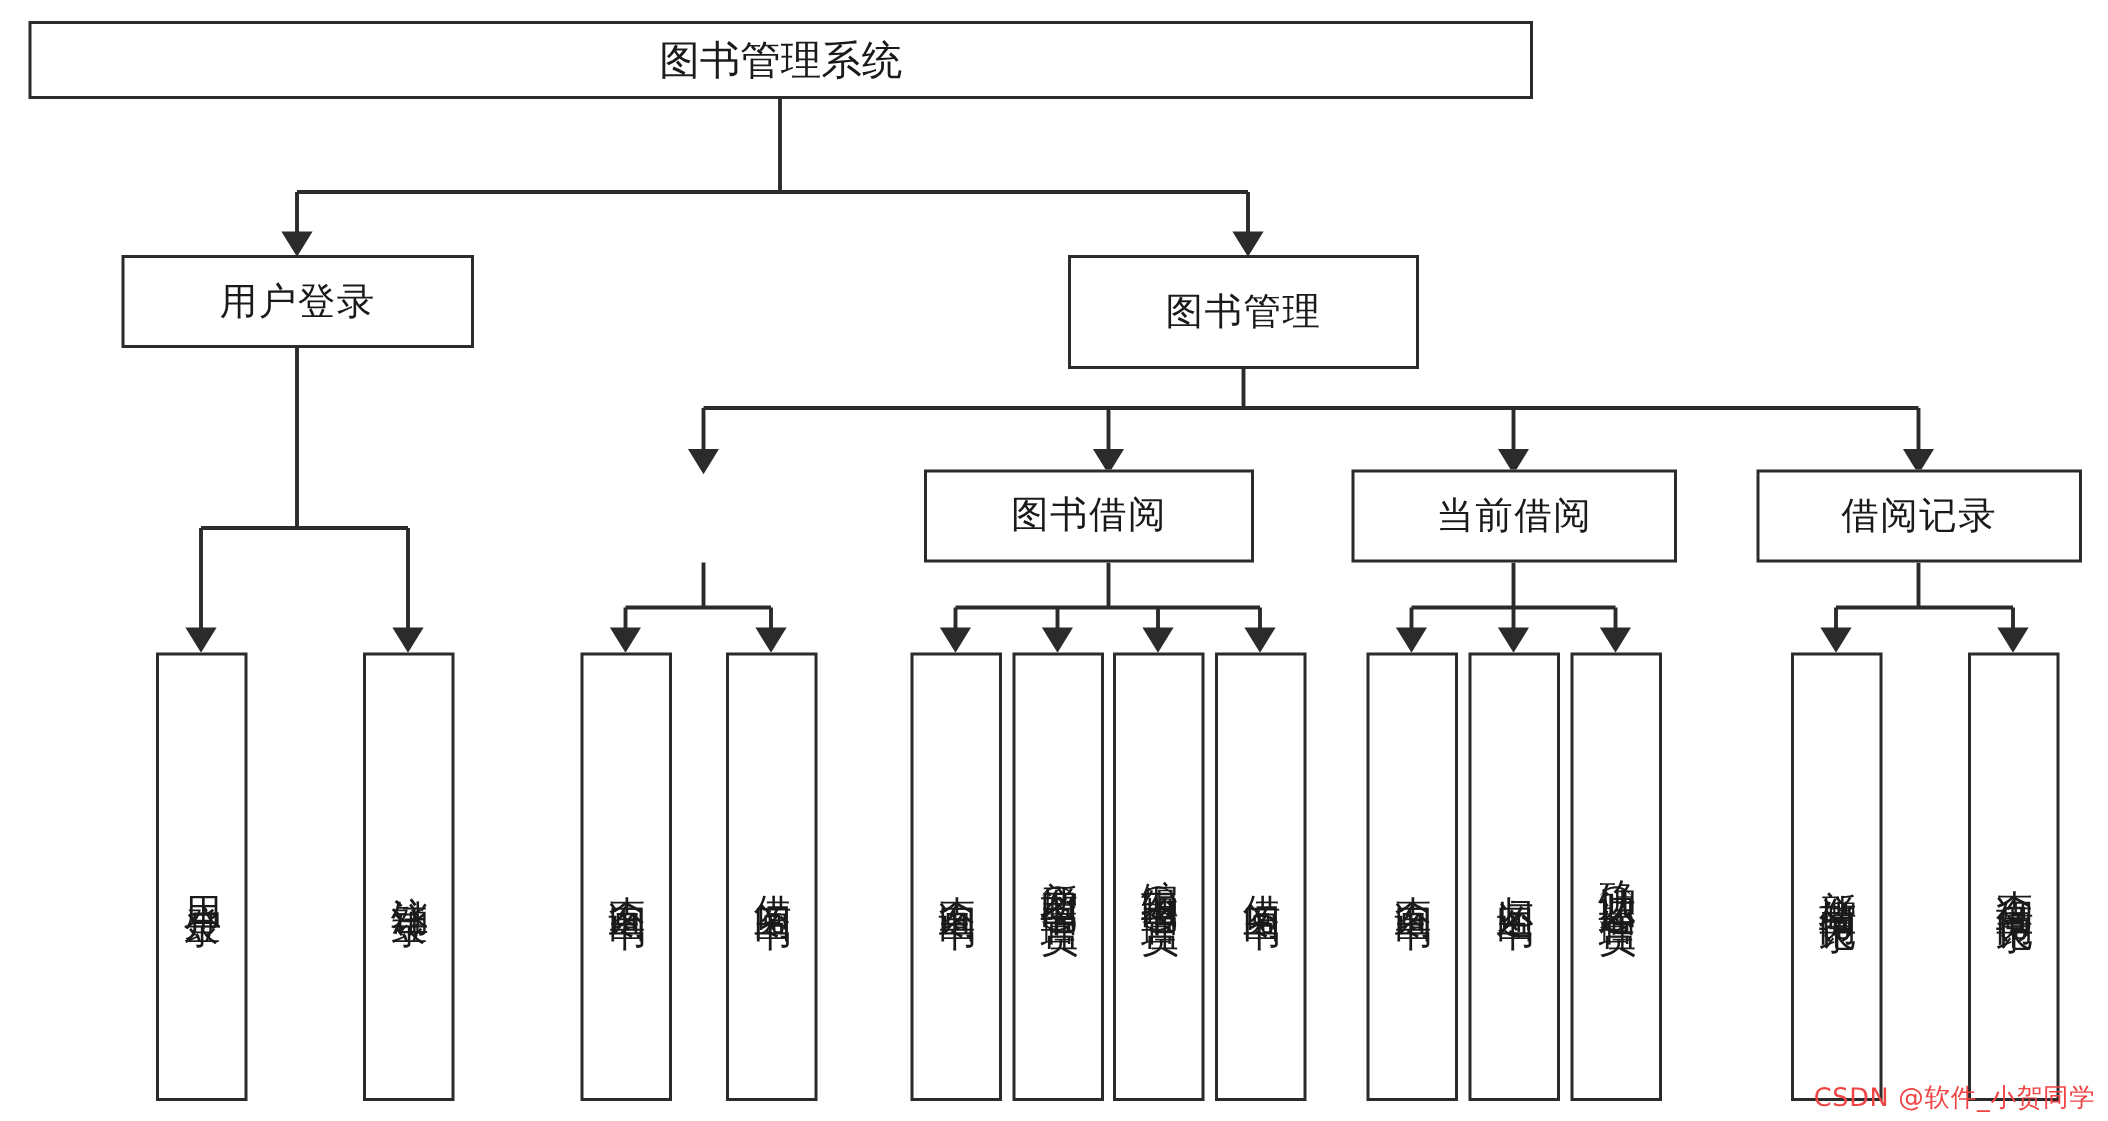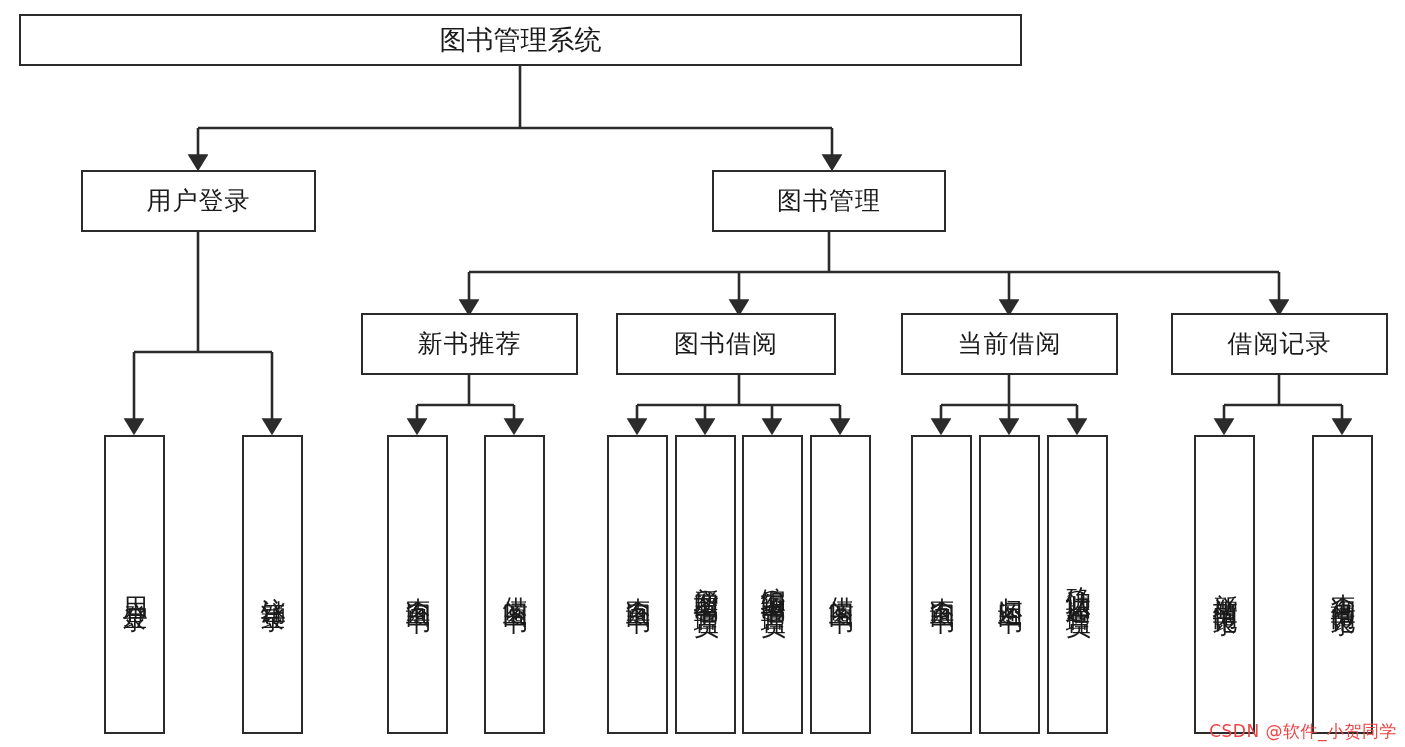--- a/index.html
+++ b/index.html
@@ -124,27 +124,24 @@
     </g>
   </svg>
 
   <div class="node root" style="left:19px; top:14px; width:1003px; height:52px;">
     <span>图书管理系统</span>
   </div>
 
   <div class="node horiz" style="left:81px; top:170px; width:235px; height:62px;">
     <span>用户登录</span>
   </div>
-  <div class="node horiz" style="left:712px; top:170px; width:234px; height:62px;">
+  <div class="node horiz" style="left:712px; top:170px; width:234px; height:76px;">
     <span>图书管理</span>
   </div>
 
-  <div class="node horiz" style="left:361px; top:313px; width:217px; height:62px;">
-    <span>新书推荐</span>
-  </div>
   <div class="node horiz" style="left:616px; top:313px; width:220px; height:62px;font-family:Liberation Serif, serif;">
     <span>图书借阅</span>
   </div>
   <div class="node horiz" style="left:1171px; top:313px; width:217px; height:62px;">
     <span>借阅记录</span>
   </div>
   <div class="node horiz" style="left:901px; top:313px; width:217px; height:62px;">
     <span>当前借阅</span>
   </div>
 

